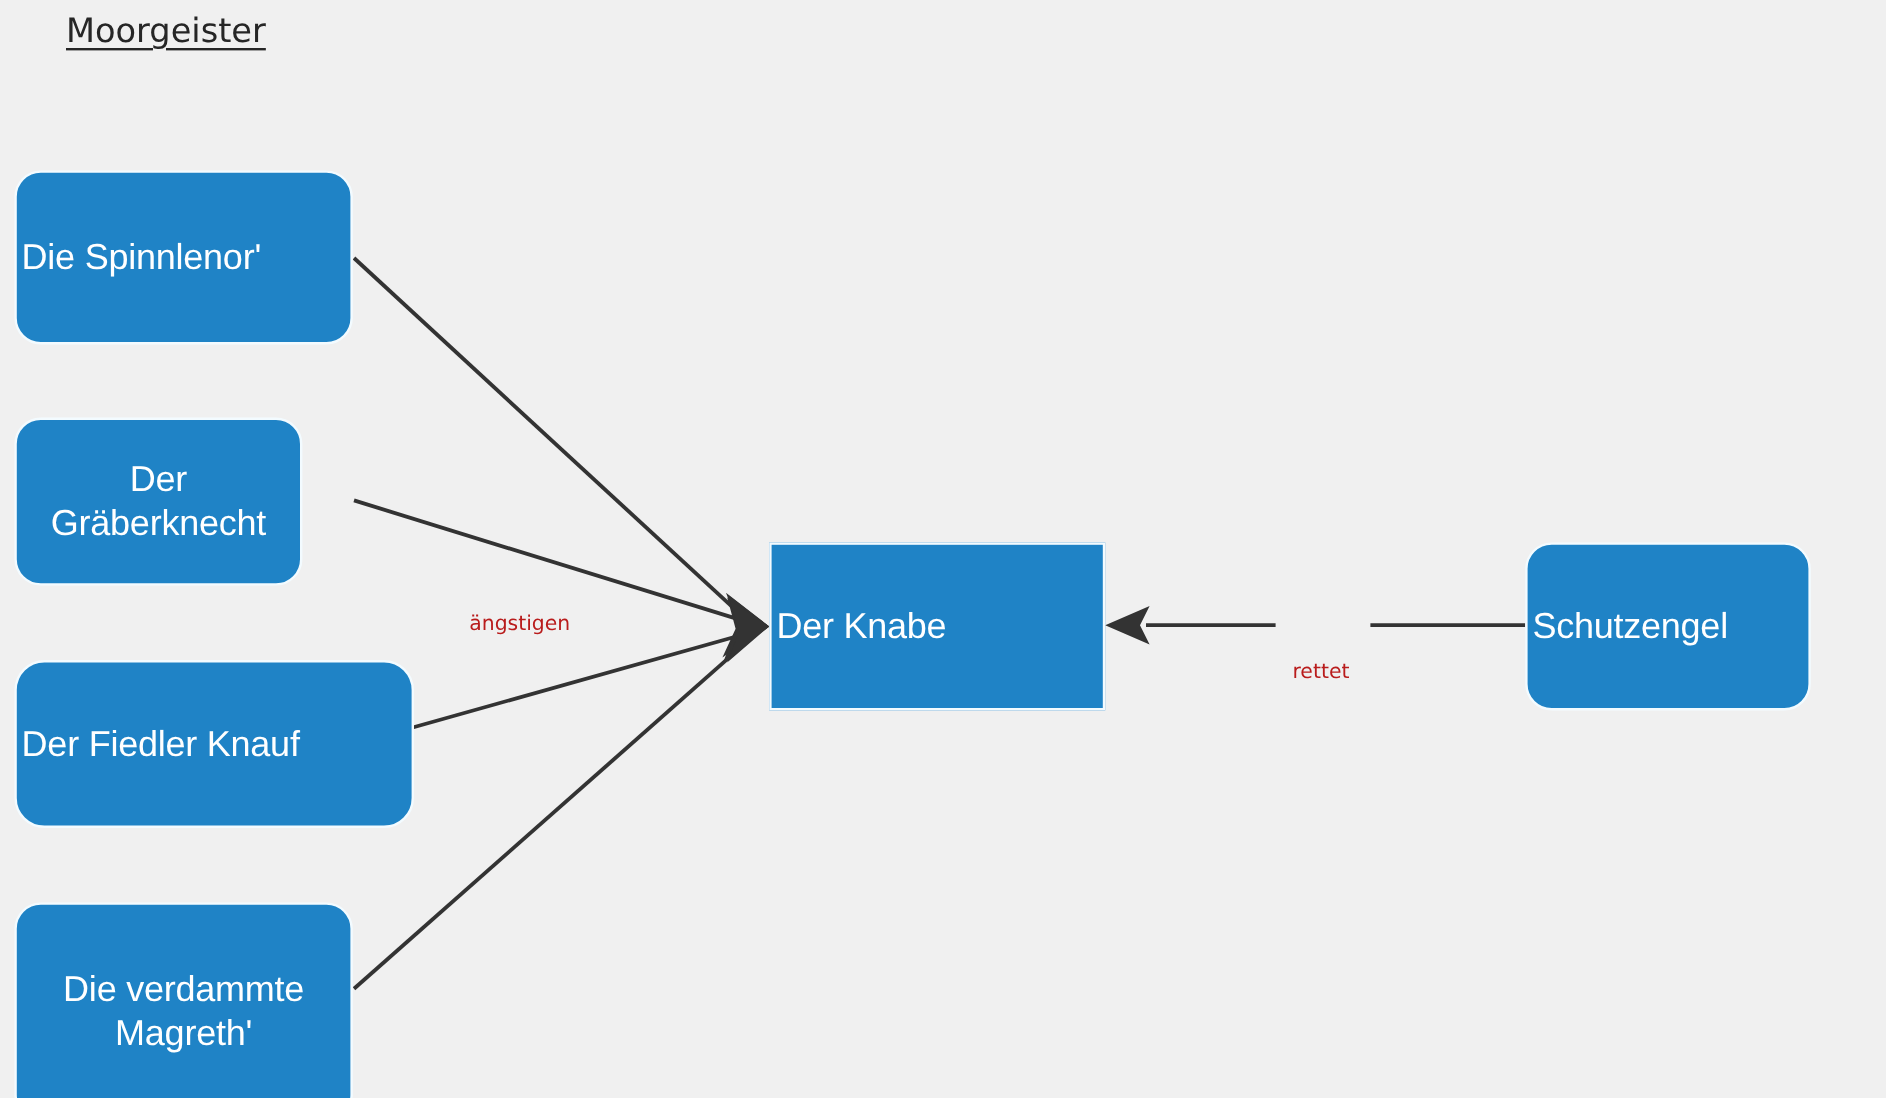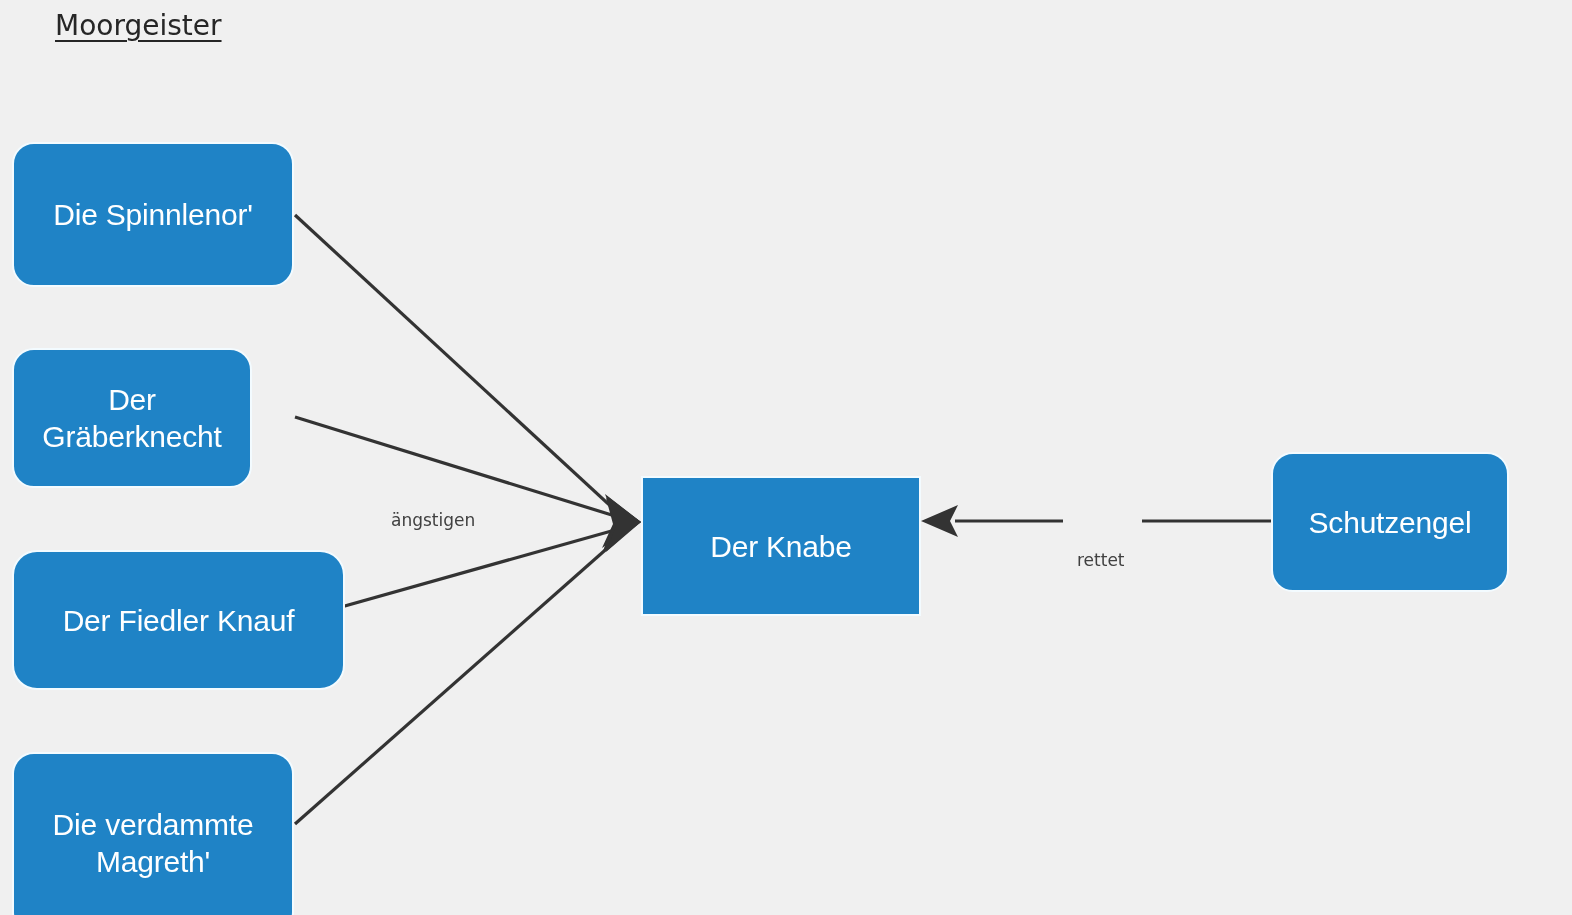--- a/index.html
+++ b/index.html
@@ -49,37 +49,37 @@
   }
   .edge-head {
     fill: #333333;
     stroke: none;
   }
   
   .edge-label {
     position: absolute;
     font-family: "DejaVu Sans", sans-serif;
     font-size: 17px;
-    color: #404040;
+    color: #b91c1c;
     white-space: nowrap;
   }
   .edge-label.boxed {
     background: #f0f0f0;
     padding: 0 7px;
     margin-top: 40px;
   }
   
   .node {
     position: absolute;
     box-sizing: border-box;
     background: #1f83c6;
     border: 2px solid #f3fbff;
     display: flex;
     align-items: center;
-    justify-content: center;
+    justify-content: flex-start;
     text-align: center;
     color: #ffffff;
     font-family: "Liberation Sans", sans-serif;
     font-size: 30px;
     line-height: 37px;
     letter-spacing: -0.2px;
     user-select: none;
   }
   .node.rounded { border-radius: 22px; }
   .node.sharp   { border-radius: 0; }
@@ -134,21 +134,21 @@
   </div>
 
   <div class="node rounded" style="left:12px; top:550px; width:333px; height:140px;border-radius:25px;">
     <span class="node-label">Der Fiedler Knauf</span>
   </div>
 
   <div class="node rounded" style="left:12px; top:752px; width:282px; height:182px;">
     <span class="node-label">Die verdammte Magreth'</span>
   </div>
 
-  <div class="node sharp" style="left:641px; top:476px; width:280px; height:140px;">
+  <div class="node sharp" style="left:641px; top:452px; width:280px; height:140px;">
     <span class="node-label">Der Knabe</span>
   </div>
 
   <div class="node rounded" style="left:1271px; top:452px; width:238px; height:140px;">
     <span class="node-label">Schutzengel</span>
   </div>
 
 </div>
 
 </body></html>

